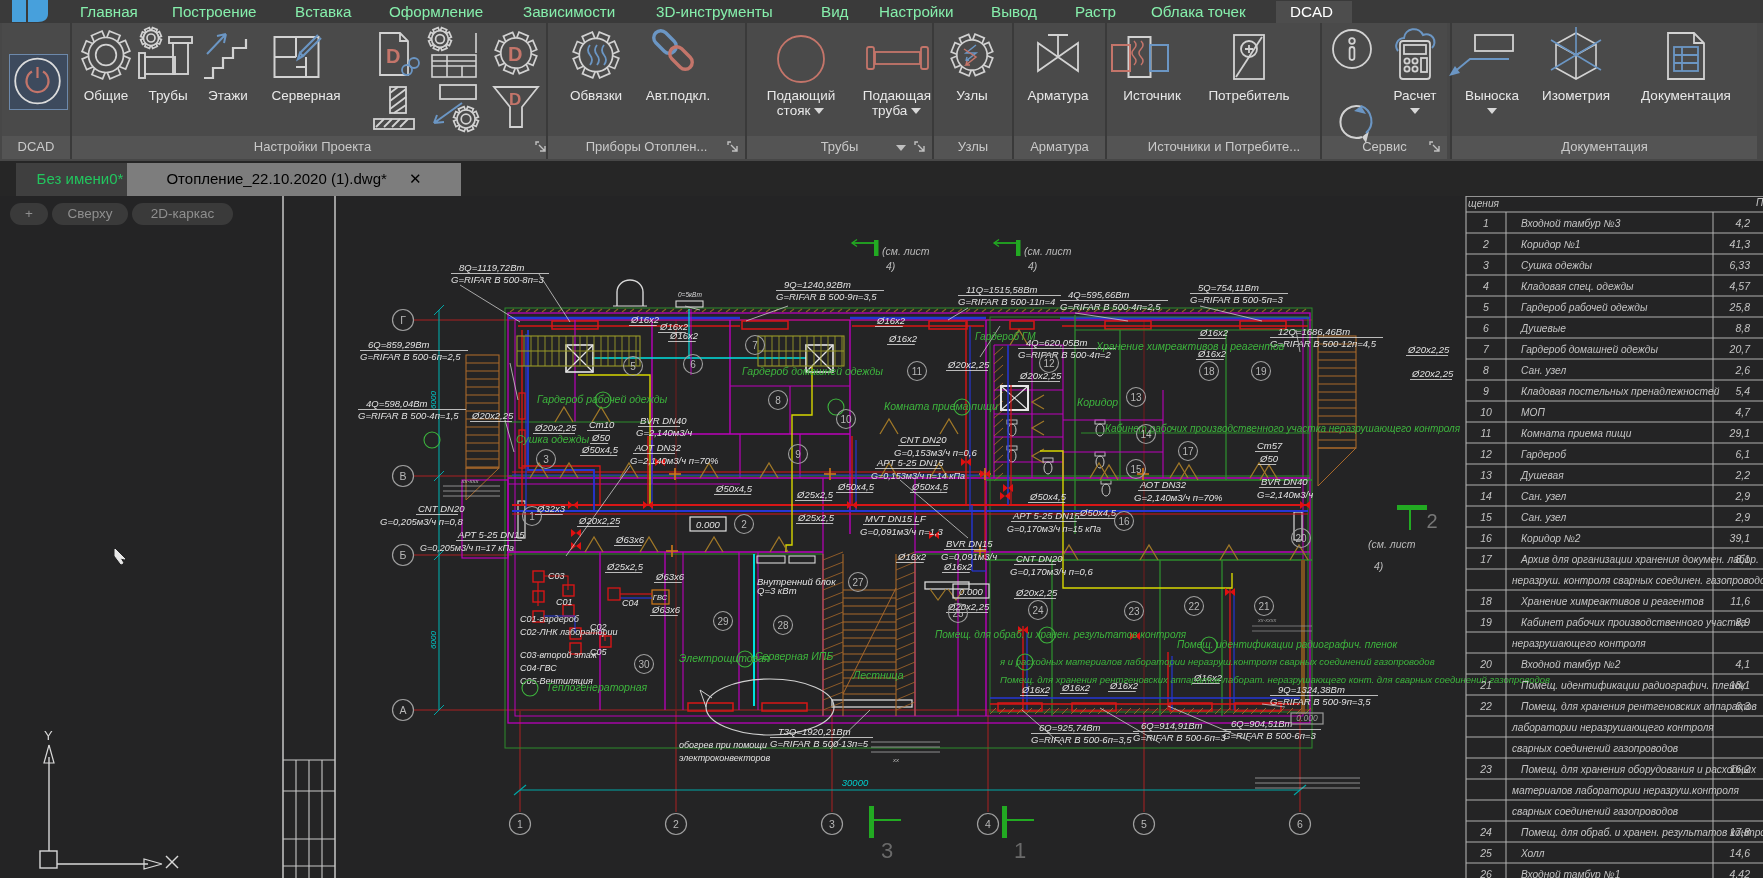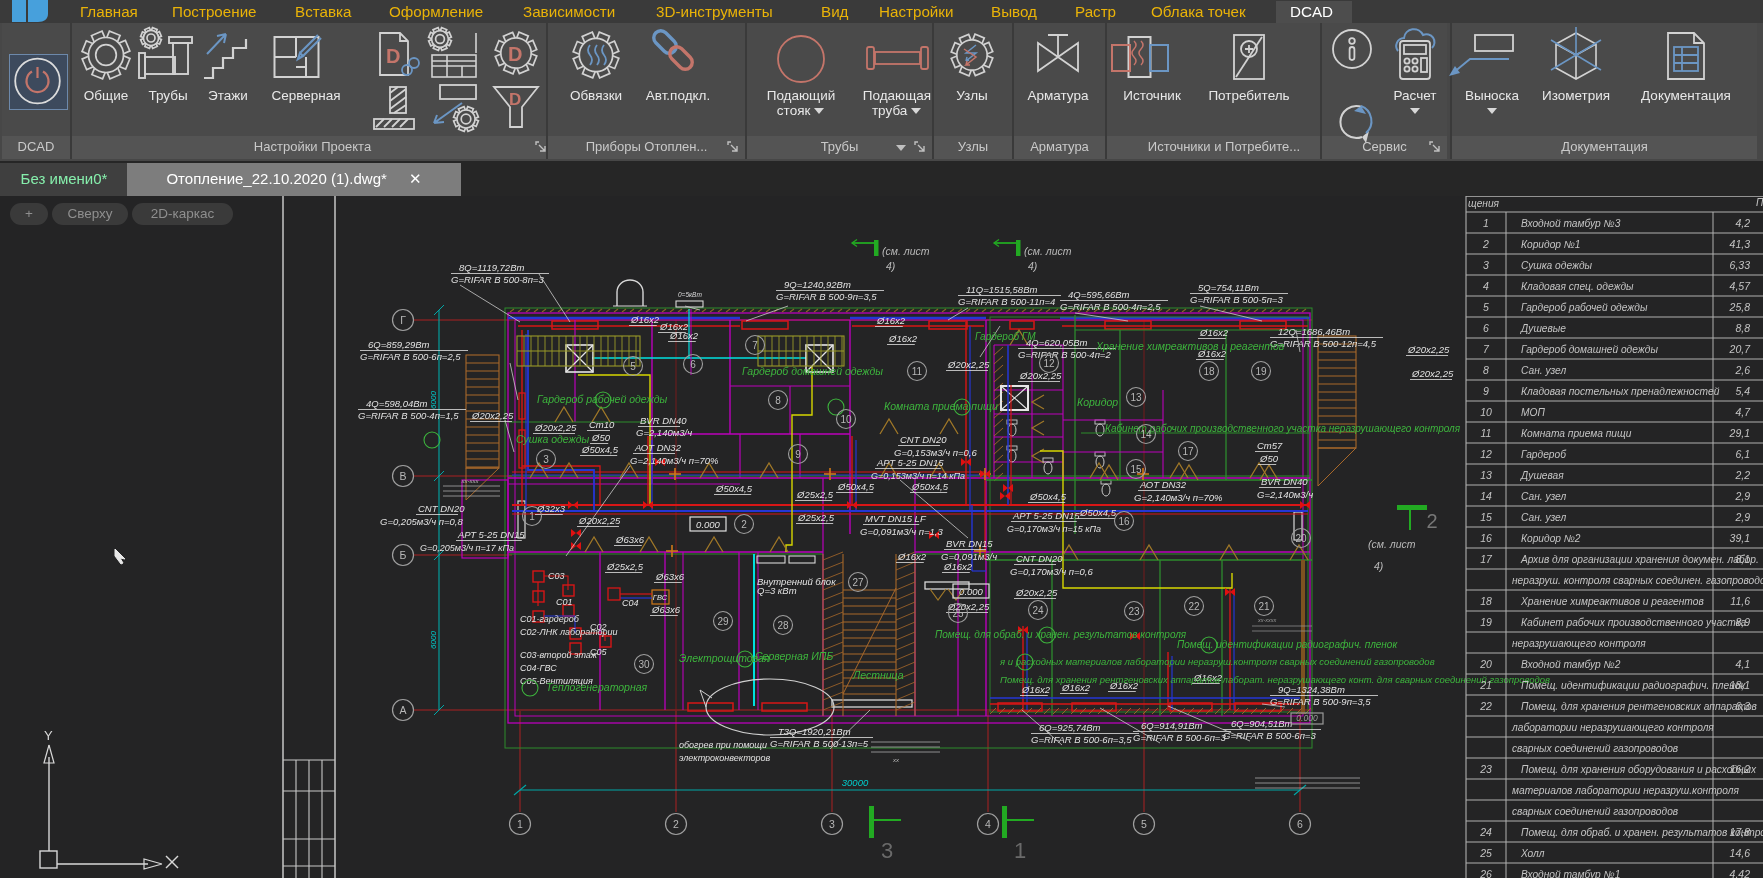--- a/index.html
+++ b/index.html
@@ -1,18 +1,18 @@
 <!DOCTYPE html>
 <html><head><meta charset="utf-8"><style>
 html,body{margin:0;padding:0}
 body{width:1763px;height:878px;overflow:hidden;position:relative;background:#242425;
  font-family:"Liberation Sans",sans-serif;-webkit-font-smoothing:antialiased}
 .abs{position:absolute}
 #menubar{left:0;top:0;width:1763px;height:23px;background:#3a3a3a;border-bottom:1px solid #2a2a2a}
-.mi{position:absolute;top:3px;font-size:15.2px;color:#eab308;white-space:nowrap}
+.mi{position:absolute;top:3px;font-size:15.2px;color:#86efac;white-space:nowrap}
 #ribbon{left:0;top:23px;width:1763px;height:138px;background:#474747;border-bottom:1px solid #2e2e2e}
 .grp{position:absolute;top:0;height:136px;background:#4a4a4a}
 .cap{position:absolute;top:113px;left:0;right:0;height:23px;background:#545454;color:#c9c9c9;
  font-size:13px;text-align:center;line-height:22px;white-space:nowrap;overflow:hidden}
 .sep{position:absolute;top:0;width:2px;height:136px;background:#3a3a3a}
 .lbl{position:absolute;font-size:13.5px;color:#e8e8e8;text-align:center;white-space:nowrap}
 #tabbar{left:0;top:161px;width:1763px;height:35px;background:#262626}
 .tab{position:absolute;top:2px;height:33px;font-size:15px;line-height:32px;text-align:center}
 .pill{position:absolute;background:#3a3a3a;border-radius:11px;color:#8f8f8f;font-size:13.5px;
  height:22px;line-height:21px;text-align:center}
@@ -335,22 +335,22 @@
         <polygon points="0,1 10,1 5,7" fill="#d8d8d8"></polygon>
       </svg></div>
 <div class="lbl" style="left:1492px;top:65px;width:100px;margin-left:-50px">Выноска<br><svg width="11" height="8">
         <polygon points="0,1 10,1 5,7" fill="#d8d8d8"></polygon>
       </svg></div>
 <svg class="abs" style="left:895px;top:120px" width="12" height="9">
       <polygon points="1,2 11,2 6,8" fill="#c0c0c0"></polygon>
     </svg>
 </div>
 <div id="tabbar" class="abs">
-<div class="tab" style="left:0px;width:128px;background:#3f3f3f;color:#86efac">Без имени0*</div>
-<div class="tab" style="left:127px;width:334px;background:#7d7d7d;color:#ffffff">Отопление_22.10.2020 (1).dwg* <span style="margin-left:18px;font-size:15px">✕</span></div>
+<div class="tab" style="left:16px;width:128px;background:#3f3f3f;color:#22c55e">Без имени0*</div>
+<div class="tab" style="left:127px;width:334px;background:#7d7d7d;color:#000000">Отопление_22.10.2020 (1).dwg* <span style="margin-left:18px;font-size:15px">✕</span></div>
 </div>
 <svg class="abs" style="left:0;top:196px" width="1763" height="682" viewBox="0 196 1763 682">
     <line x1="283.0" y1="196.0" x2="283.0" y2="878.0" stroke="#c6c6c6" stroke-width="1.50"></line>
     <line x1="335.0" y1="196.0" x2="335.0" y2="878.0" stroke="#c6c6c6" stroke-width="1.50"></line>
     <line x1="296.0" y1="760.0" x2="296.0" y2="878.0" stroke="#c8c8c8" stroke-width="1.10"></line>
     <line x1="309.0" y1="760.0" x2="309.0" y2="878.0" stroke="#c8c8c8" stroke-width="1.10"></line>
     <line x1="322.0" y1="760.0" x2="322.0" y2="878.0" stroke="#c8c8c8" stroke-width="1.10"></line>
     <line x1="283.0" y1="760.0" x2="335.0" y2="760.0" stroke="#c8c8c8" stroke-width="1.10"></line>
     <line x1="283.0" y1="791.0" x2="335.0" y2="791.0" stroke="#c8c8c8" stroke-width="1.10"></line>
     <line x1="283.0" y1="839.0" x2="335.0" y2="839.0" stroke="#c8c8c8" stroke-width="1.10"></line>

